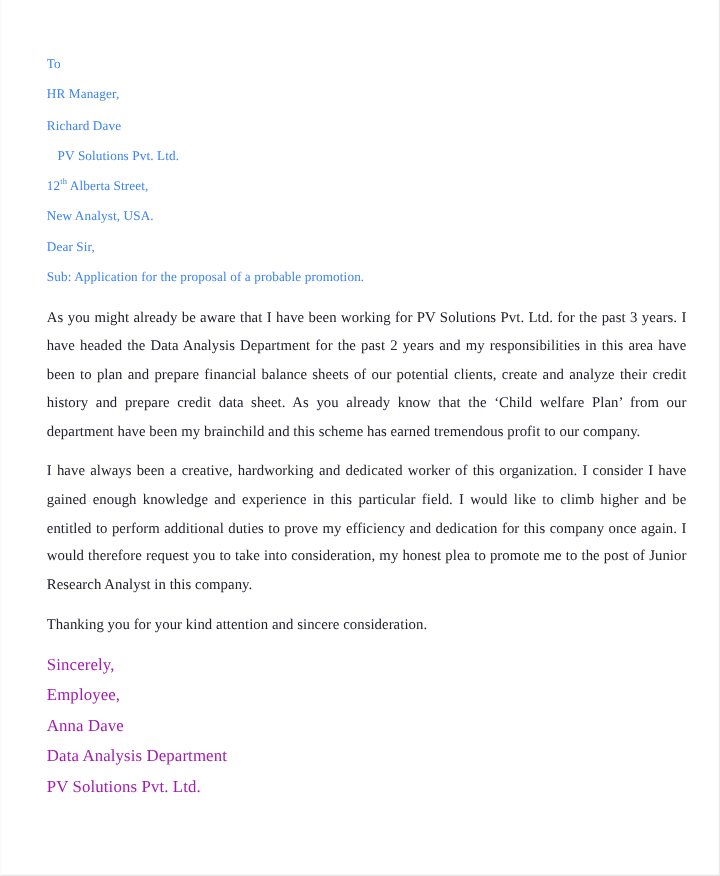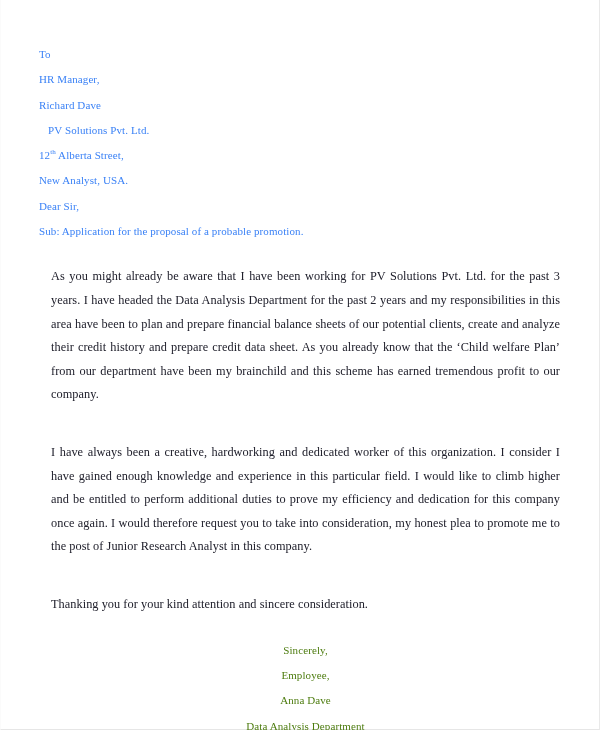--- a/index.html
+++ b/index.html
@@ -38,36 +38,35 @@
   }
   .line.indented {
     padding-left: 9px;
   }
   .para {
     font-size: 12.3px;
     line-height: 23.6px;
     color: #20202c;
     text-align: justify;
     letter-spacing: 0.05px;
-    margin: 12px;
+    margin: 0;
   }
   .gap-after-header { height: 9px; }
   .gap-para { height: 10px; }
   .gap-small { height: 9px; }
   sup {
     font-size: 0.64em;
     vertical-align: super;
     line-height: 0;
   }
   .sig-line {
-    font-size: 11px;
+    font-size: 14px;
     line-height: 25.4px;
-    color: #4d7c0f;
+    color: #a21caf;
     letter-spacing: 0.1px;
-    text-align: center;
   }
 </style>
 </head>
 <body>
 
 <div class="page">
   <div class="content">
 
     <div class="line">To</div>
     <div class="line">HR Manager,</div>

